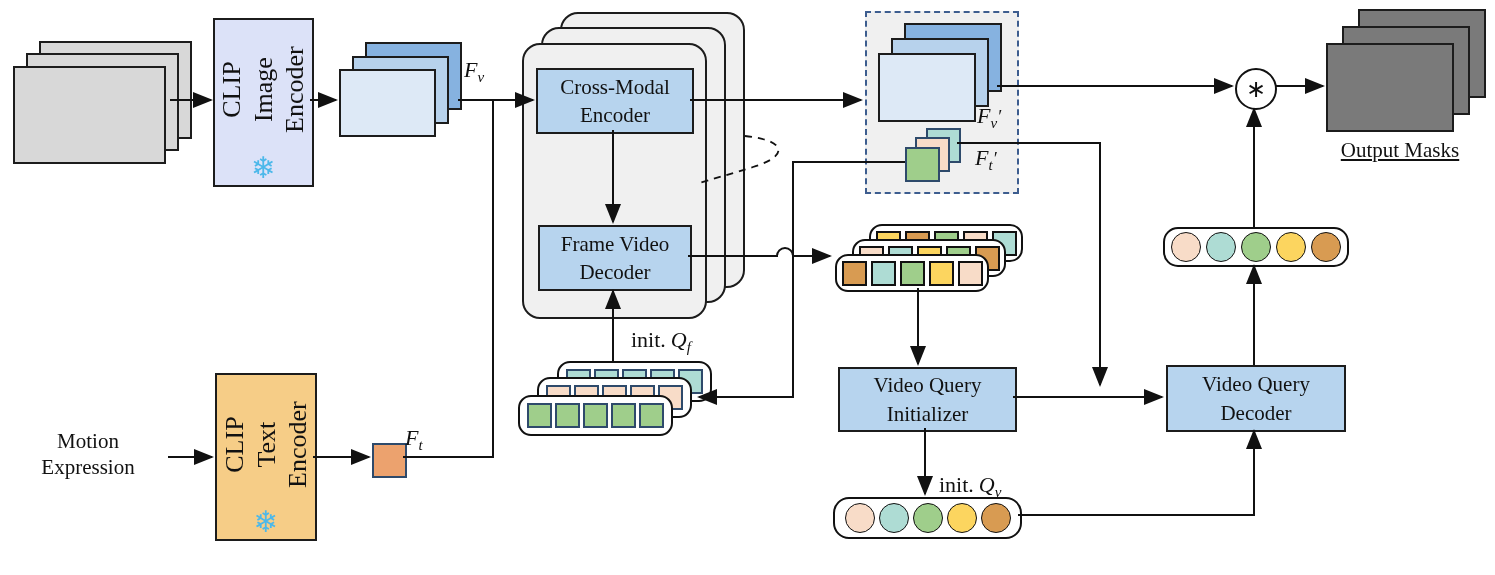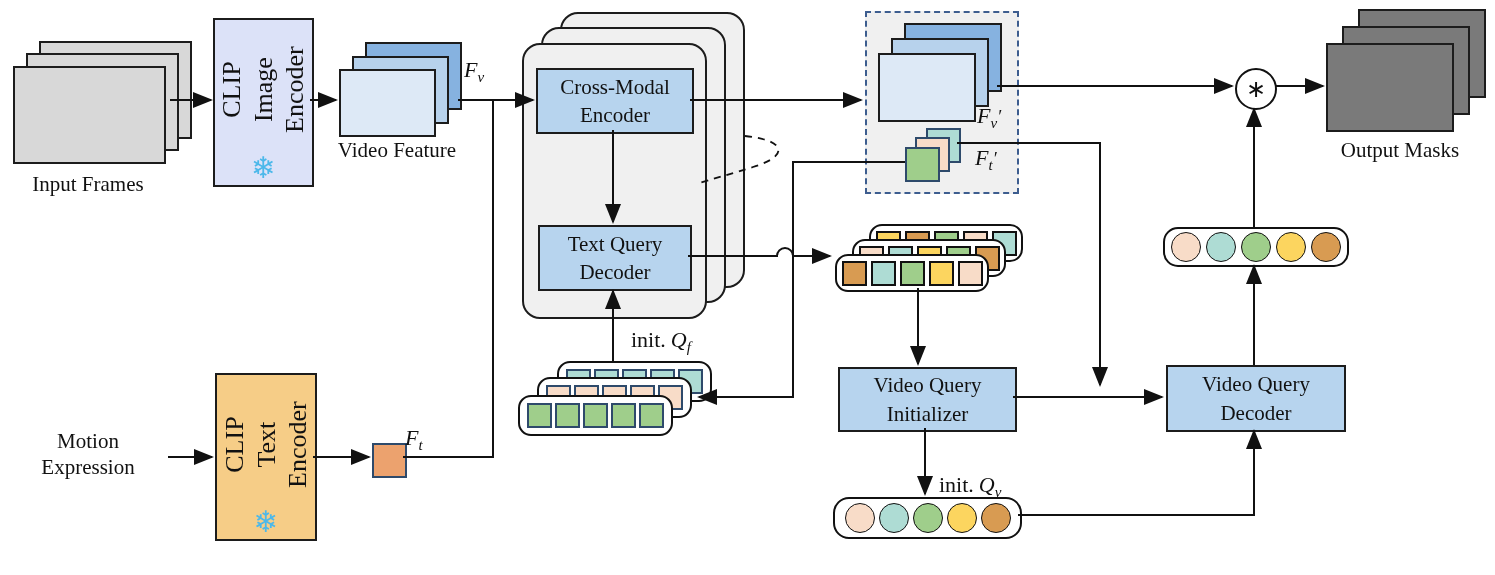--- a/index.html
+++ b/index.html
@@ -45,51 +45,49 @@
   svg.wires{position:absolute;left:0;top:0;z-index:5;pointer-events:none;}
 </style>
 </head>
 <body>
 
 <div id="figure">
 
   <div class="srect" style="left:39px;top:41px;width:149px;height:94px;background:#d8d8d8;"></div>
   <div class="srect" style="left:26px;top:53px;width:149px;height:94px;background:#d8d8d8;"></div>
   <div class="srect" style="left:13px;top:66px;width:149px;height:94px;background:#d8d8d8;"></div>
-  <div class="lbl" style="left:13px;top:172px;width:150px;">Input Frames</div>
 
   <div class="venc" style="left:213px;top:18px;width:97px;height:165px;background:#dce2f8;">
     <div class="vtxt">
       <div class="vtxt-inner">
         <div>CLIP</div>
         <div>Image</div>
         <div>Encoder</div>
       </div>
     </div>
     <div class="snow">❄</div>
   </div>
 
   <div class="srect" style="left:365px;top:42px;width:93px;height:64px;background:#86b2e0;"></div>
   <div class="srect" style="left:352px;top:56px;width:93px;height:64px;background:#b7d2ec;"></div>
   <div class="srect" style="left:339px;top:69px;width:93px;height:64px;background:#dde9f6;"></div>
-  <div class="lbl" style="left:322px;top:138px;width:150px;">Video Feature</div>
   <div class="math" style="left:464px;top:57px;">
     <span>F</span><sub>v</sub>
   </div>
 
   <div class="rcont" style="left:560px;top:12px;"></div>
   <div class="rcont" style="left:541px;top:27px;"></div>
   <div class="rcont" style="left:522px;top:43px;"></div>
 
   <div class="bluebox" style="left:536px;top:68px;width:154px;height:62px;">
     <div>Cross-Modal</div>
     <div>Encoder</div>
   </div>
   <div class="bluebox" style="left:538px;top:225px;width:150px;height:62px;">
-    <div>Text Query</div>
+    <div>Frame Video</div>
     <div>Decoder</div>
   </div>
 
   <div class="dashedbox"></div>
   <div class="srect" style="left:904px;top:23px;width:94px;height:65px;background:#86b2e0;"></div>
   <div class="srect" style="left:891px;top:38px;width:94px;height:65px;background:#b7d2ec;"></div>
   <div class="srect" style="left:878px;top:53px;width:94px;height:65px;background:#dde9f6;"></div>
   <div class="math" style="left:977px;top:103px;">
     <span>F</span><sub>v</sub><span class="prime">′</span>
   </div>
@@ -194,21 +192,21 @@
       <span class="swatch" style="background: rgb(216, 155, 82);"></span>
     </div>
 
   <div class="opcircle">
     <span>∗</span>
   </div>
 
   <div class="srect" style="left:1358px;top:9px;width:124px;height:85px;background:#7a7a7a;"></div>
   <div class="srect" style="left:1342px;top:26px;width:124px;height:85px;background:#7a7a7a;"></div>
   <div class="srect" style="left:1326px;top:43px;width:124px;height:85px;background:#7a7a7a;"></div>
-  <div class="lbl" style="left:1320px;top:138px;width:160px;">Output Masks</div>
+  <div class="lbl" style="left:1320px;top:138px;width:160px;text-decoration:underline;">Output Masks</div>
 
   <svg class="wires" width="1495" height="575" viewBox="0 0 1495 575">
     <defs>
       <marker id="arr" viewBox="0 0 10 8" refX="9" refY="4" markerWidth="10" markerHeight="8" orient="auto-start-reverse">
         <path d="M0,0 L10,4 L0,8 Z" fill="#111"></path>
       </marker>
     </defs>
     <g stroke="#111" stroke-width="2" fill="none">
       <path d="M170,100 H211" marker-end="url(#arr)"></path>
       <path d="M310,100 H336" marker-end="url(#arr)"></path>

